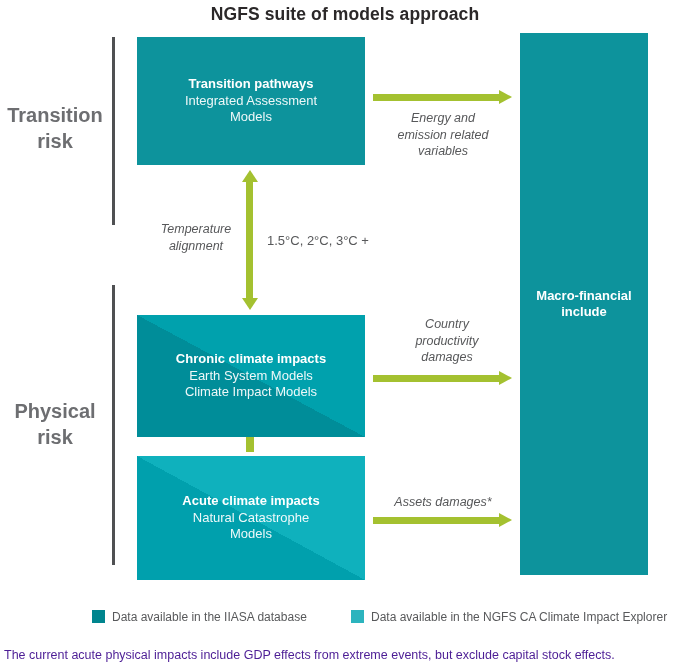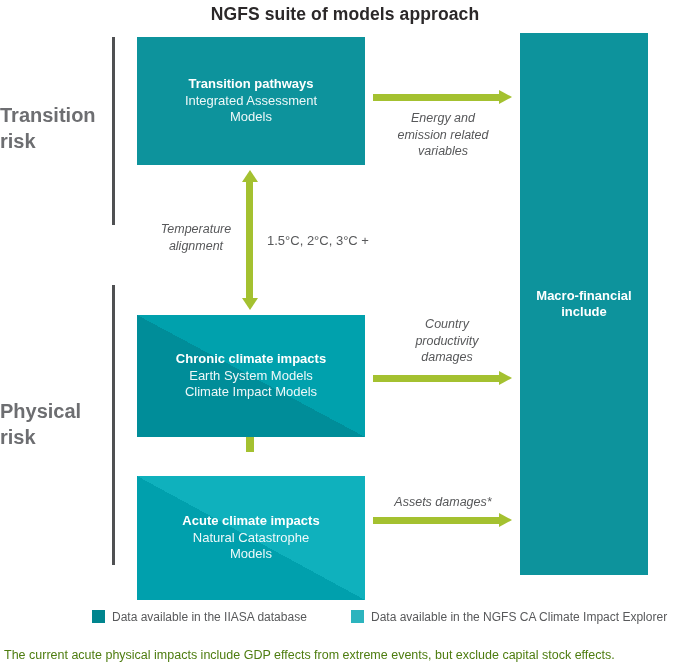--- a/index.html
+++ b/index.html
@@ -8,39 +8,39 @@
     font-family:"Liberation Sans","DejaVu Sans",sans-serif;
   }
   .pre{white-space:pre-line;}
 
   .title{
     position:absolute;left:20px;top:4px;width:650px;text-align:center;
     font-size:17.5px;font-weight:bold;color:#2b2829;letter-spacing:.1px;
   }
 
   .risk-label{
-    position:absolute;left:0;width:110px;text-align:left;
+    position:absolute;left:0;width:110px;text-align:center;
     font-size:20px;font-weight:bold;color:#6d6e71;line-height:26px;
   }
   .risk-label.transition{top:102px;}
   .risk-label.physical{top:398px;}
 
   .vline{position:absolute;left:112px;width:3px;background:#4f5052;}
   .vline.seg1{top:37px;height:188px;}
   .vline.seg2{top:285px;height:280px;}
 
   .box{position:absolute;display:flex;flex-direction:column;justify-content:center;
        text-align:center;color:#ffffff;}
   .box .box-title{font-size:13px;font-weight:bold;line-height:16.5px;}
   .box .box-sub{font-size:13px;line-height:16.5px;color:rgba(255,255,255,0.93);}
   .box-transition{left:137px;top:37px;width:228px;height:128px;background:#0d939c;}
   .box-macro{left:520px;top:33px;width:128px;height:542px;background:#0d939c;padding:0 6px;box-sizing:border-box;}
   .box-chronic{left:137px;top:315px;width:228px;height:122px;
     background:linear-gradient(to bottom left,#00a1ad 50%,#008d99 50%);}
-  .box-acute{left:137px;top:476px;width:228px;height:124px;
+  .box-acute{left:137px;top:456px;width:228px;height:124px;
     background:linear-gradient(to bottom left,#0fb1bd 50%,#00a0ad 50%);}
 
   .harrow{position:absolute;height:15px;width:139px;left:373px;}
   .harrow .shaft{position:absolute;left:0;right:12px;top:4px;height:7px;background:#a4c130;}
   .harrow .head{position:absolute;right:0;top:0;width:0;height:0;
     border-top:7.5px solid transparent;border-bottom:7.5px solid transparent;
     border-left:13px solid #a4c130;}
   .harrow.a1{top:90px;}
   .harrow.a2{top:371px;}
   .harrow.a3{top:513px;}
@@ -65,21 +65,21 @@
   .temp-values{position:absolute;left:267px;top:233px;width:120px;
     font-size:13px;color:#57585a;font-style:normal;text-align:left;}
 
   .legend-item{position:absolute;top:609px;display:flex;align-items:center;}
   .legend-item .swatch{width:13px;height:13px;margin-right:7px;flex:0 0 auto;background:#00858e;}
   .legend-item .legend-text{font-size:12px;color:#58595b;line-height:14px;padding-top:1px;}
   .legend-item.l1{left:92px;}
   .legend-item.l2{left:351px;}
 
   .footnote{position:absolute;left:4px;top:648px;width:681px;
-    font-size:12.5px;color:#4d7c0f;}
+    font-size:12.5px;color:#4c1d95;}
 </style>
 </head>
 <body>
 
 <div class="canvas">
 
   <div class="title">NGFS suite of models approach</div>
 
   <div class="risk-label transition pre">Transition
 risk</div>

